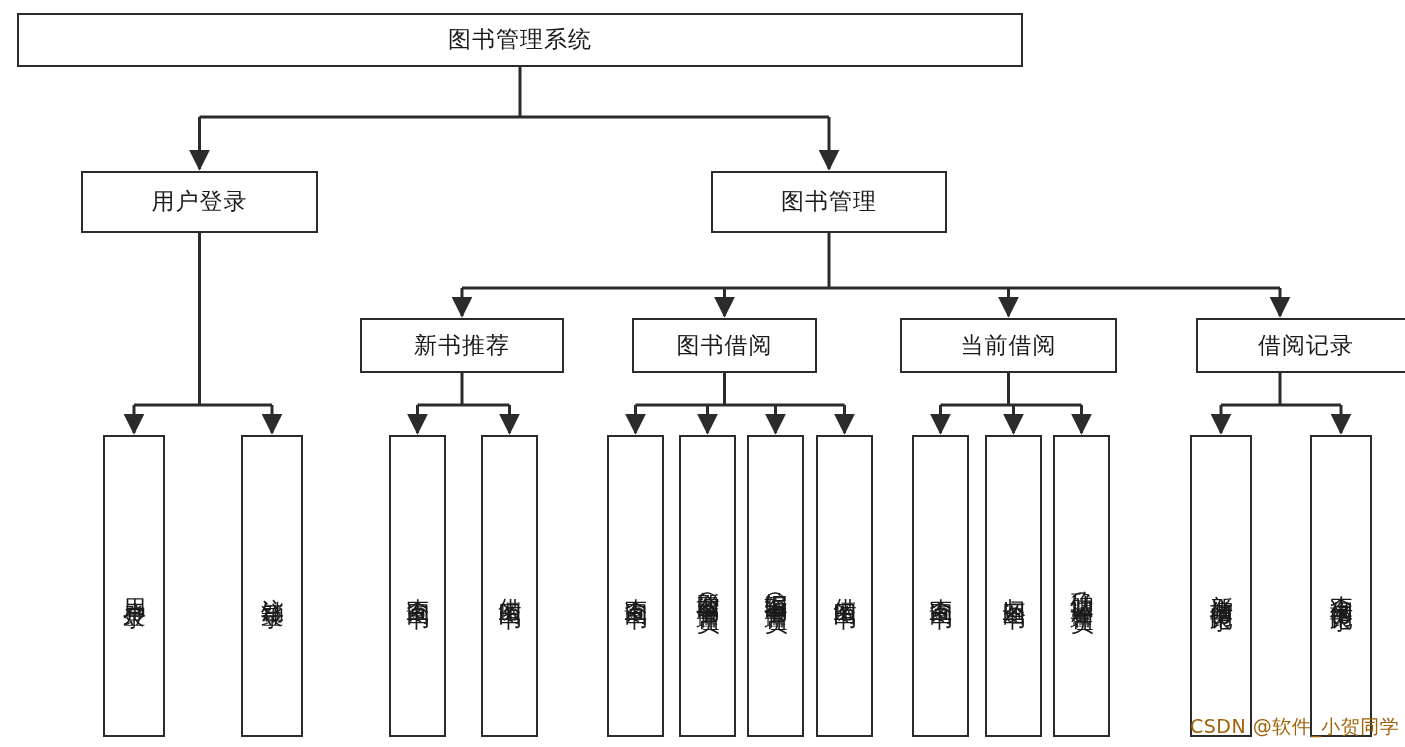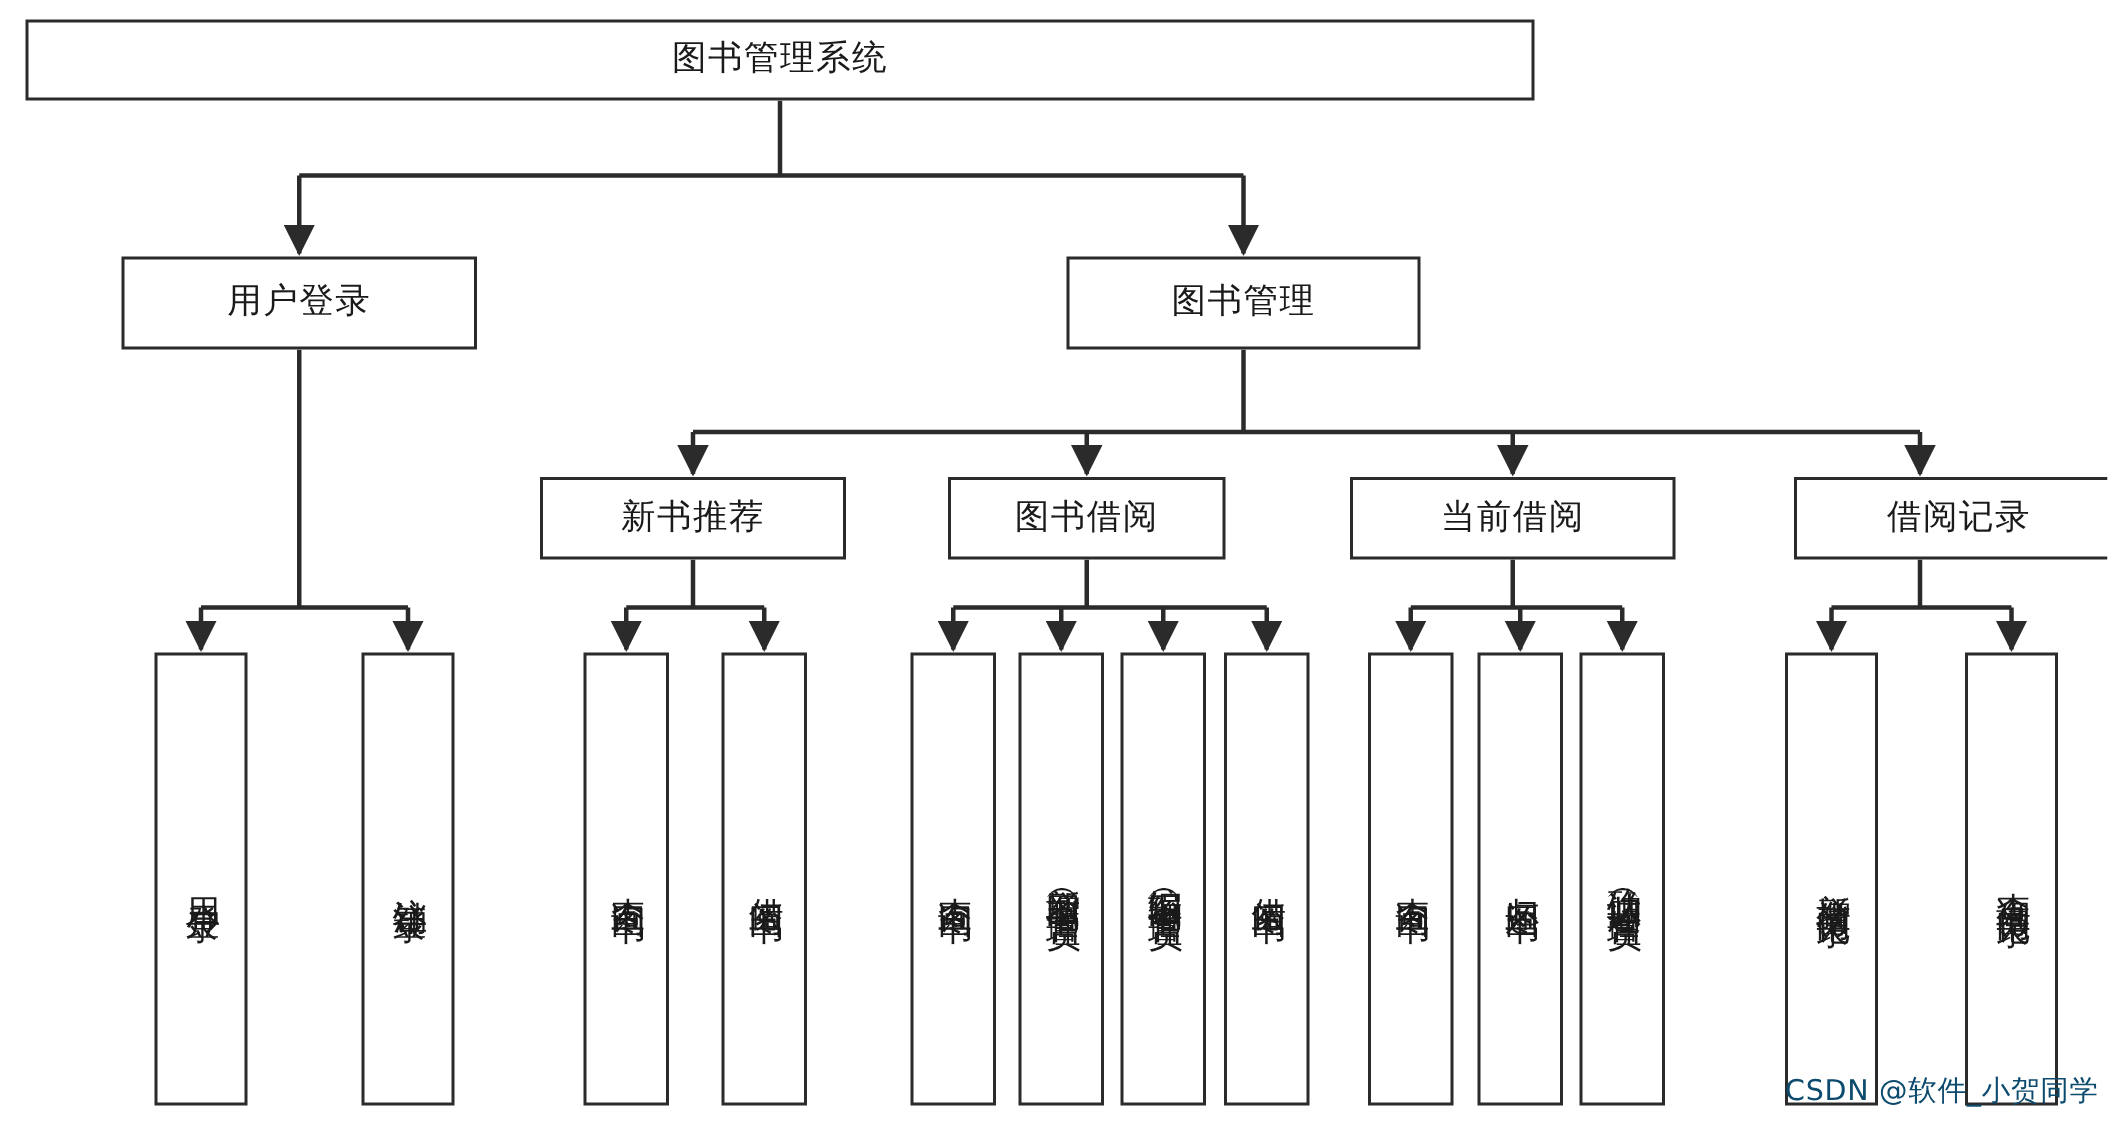--- a/index.html
+++ b/index.html
@@ -50,21 +50,21 @@
     text-orientation: upright;
     -webkit-text-orientation: upright;
     white-space: nowrap;
     letter-spacing: 3px;
     text-align: center;
     display: block;
   }
   .watermark {
     position: absolute;
     font-size: 19px;
-    color: #0c4a6e;
+    color: #a16207;
     white-space: nowrap;
     letter-spacing: 0.5px;
     font-family: "DejaVu Sans", "Liberation Sans", sans-serif;
   }
 </style>
 </head>
 <body>
 
 <div id="canvas">
 

